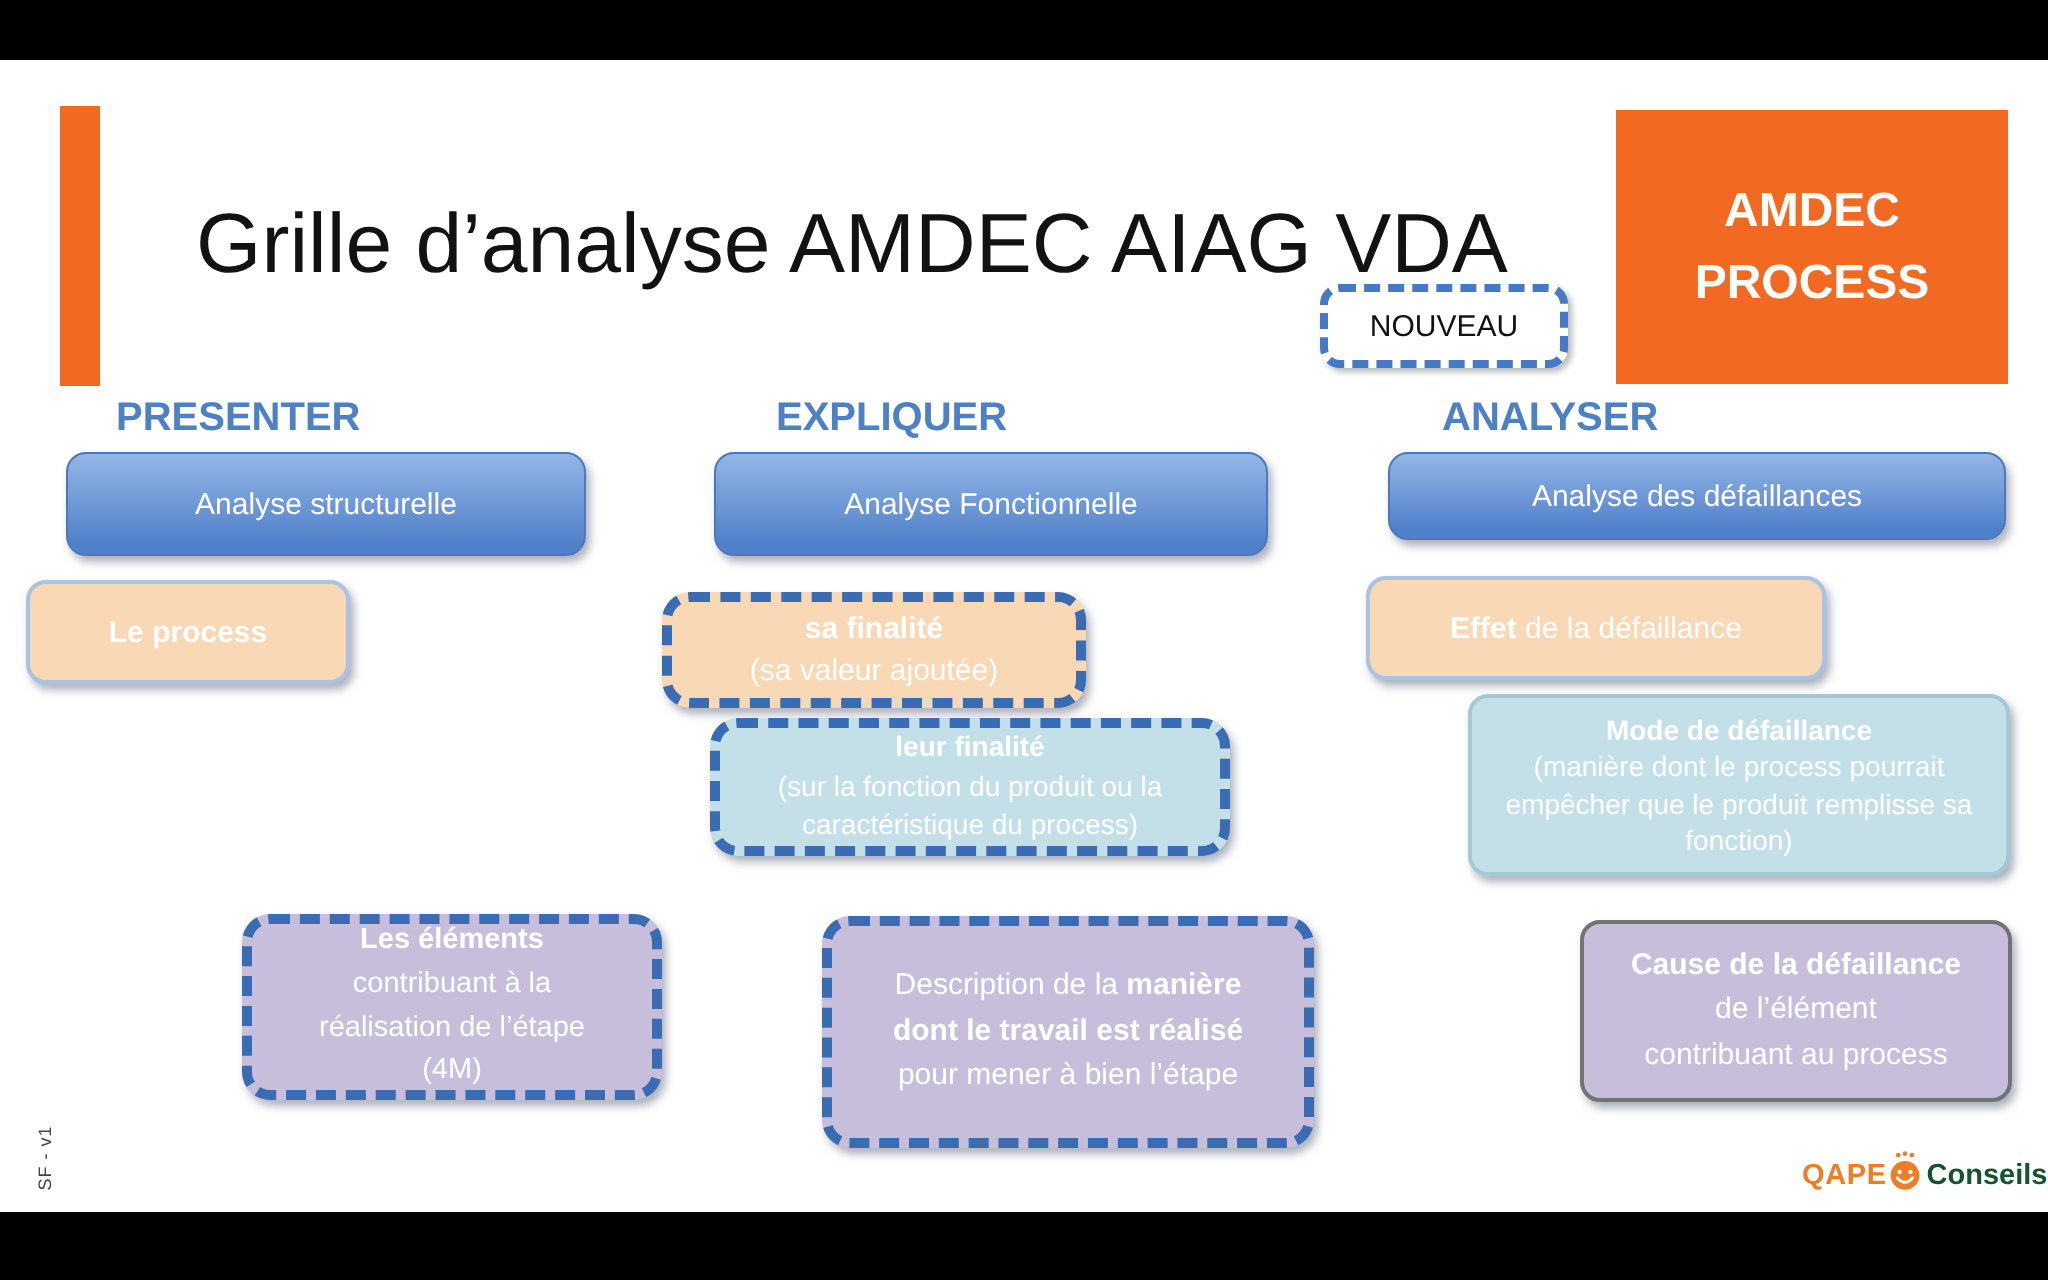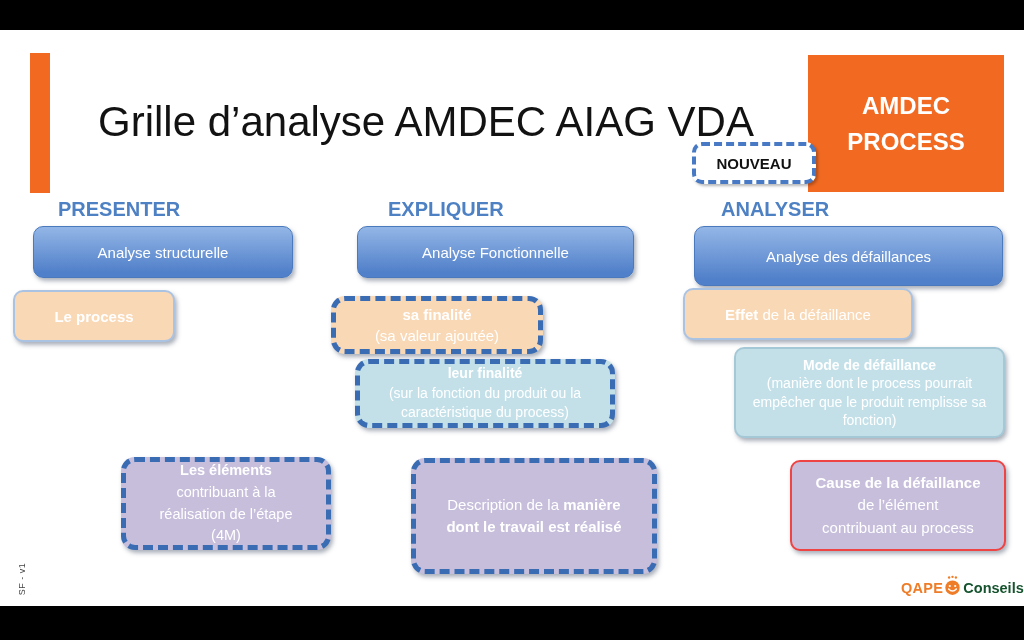--- a/index.html
+++ b/index.html
@@ -11,44 +11,44 @@
 
   .accent-bar{position:absolute;left:30px;top:53px;width:20px;height:140px;background:#F26A22;}
 
   .slide-title{position:absolute;left:88px;top:94px;width:676px;height:56px;line-height:56px;
                text-align:center;font-size:42px;color:#121212;font-weight:400;white-space:nowrap;}
 
   .amdec-tag{position:absolute;left:808px;top:55px;width:196px;height:137px;background:#F26A22;
              color:#fff;font-weight:700;font-size:24px;display:flex;flex-direction:column;
              justify-content:center;align-items:center;line-height:1.5;text-align:center;}
 
-  .nouveau-badge{position:absolute;left:692px;top:142px;width:124px;height:42px;background:#fff;
-                 border:4px dashed #4779C4;border-radius:10px;color:#111;font-weight:700;
+  .nouveau-badge{position:absolute;left:660px;top:142px;width:124px;height:42px;background:#fff;
+                 border:4px dashed #4779C4;border-radius:10px;color:#111;font-weight:400;
                  font-size:15px;display:flex;align-items:center;justify-content:center;
                  box-sizing:border-box;box-shadow:2px 2px 3px rgba(0,0,0,.28);}
 
   .col-header{position:absolute;top:198px;font-size:20px;font-weight:700;color:#4E81C4;}
   [data-name="column-header-presenter"]{left:58px;}
   [data-name="column-header-expliquer"]{left:388px;}
   [data-name="column-header-analyser"]{left:721px;}
 
   .box{position:absolute;box-sizing:border-box;display:flex;flex-direction:column;
        justify-content:center;align-items:center;text-align:center;color:#fff;
        border-radius:10px;padding:4px 4px;font-size:15px;line-height:1.4;
        box-shadow:2px 3px 4px rgba(90,100,120,.5);}
   .box .b{font-weight:700;}
   .box.blue{background:linear-gradient(180deg,#93B6E6 0%,#5180CA 90%);border:1px solid #4A79BD;}
   .box.peach{background:#F9D8B6;border:2px solid #ABC3E2;}
   .box.lightblue{background:#C3E0E9;border:2px solid #A5C8D6;}
-  .box.purple{background:#C7BEDB;border:2px solid #ef4444;}
+  .box.purple{background:#C7BEDB;border:2px solid #737373;}
   .box.dashed{border:5px dashed #3A6CB4;border-radius:14px;}
 
   [data-name="box-analyse-structurelle"]{left:33px;top:226px;width:260px;height:52px;}
   [data-name="box-analyse-fonctionnelle"]{left:357px;top:226px;width:277px;height:52px;}
-  [data-name="box-analyse-defaillances"]{left:694px;top:226px;width:309px;height:60px;}
+  [data-name="box-analyse-defaillances"]{left:694px;top:226px;width:309px;height:44px;}
   [data-name="box-le-process"]{left:13px;top:290px;width:162px;height:52px;}
   [data-name="box-sa-finalite"]{left:331px;top:296px;width:212px;height:58px;}
   [data-name="box-effet-defaillance"]{left:683px;top:288px;width:230px;height:52px;}
   [data-name="box-les-etapes"]{left:68px;top:366px;width:160px;height:51px;}
   [data-name="box-leur-finalite"]{left:355px;top:359px;width:260px;height:69px;font-size:14px;}
   [data-name="box-mode-defaillance"]{left:734px;top:347px;width:271px;height:91px;font-size:14px;line-height:1.32;}
   [data-name="box-les-elements"]{left:121px;top:457px;width:210px;height:93px;font-size:14.5px;line-height:1.5;}
   [data-name="box-description-maniere"]{left:411px;top:458px;width:246px;height:116px;font-size:15px;line-height:1.5;}
   [data-name="box-cause-defaillance"]{left:790px;top:460px;width:216px;height:91px;font-size:15px;line-height:1.5;}
 
@@ -127,19 +127,20 @@
     </div>
     <div class="box purple dashed" data-name="box-les-elements">
       <div class="line"><span class="b">Les éléments</span></div>
       <div class="line"><span>contribuant à la</span></div>
       <div class="line"><span>réalisation de l’étape</span></div>
       <div class="line"><span>(4M)</span></div>
     </div>
     <div class="box purple dashed" data-name="box-description-maniere">
       <div class="line"><span>Description de la </span><span class="b">manière</span></div>
       <div class="line"><span class="b">dont le travail est réalisé</span></div>
+      <div class="line"><span>pour mener à bien l’étape</span></div>
     </div>
     <div class="box purple" data-name="box-cause-defaillance">
       <div class="line"><span class="b">Cause de la défaillance</span></div>
       <div class="line"><span>de l’élément</span></div>
       <div class="line"><span>contribuant au process</span></div>
     </div>
   </div>
 
 </body></html>

